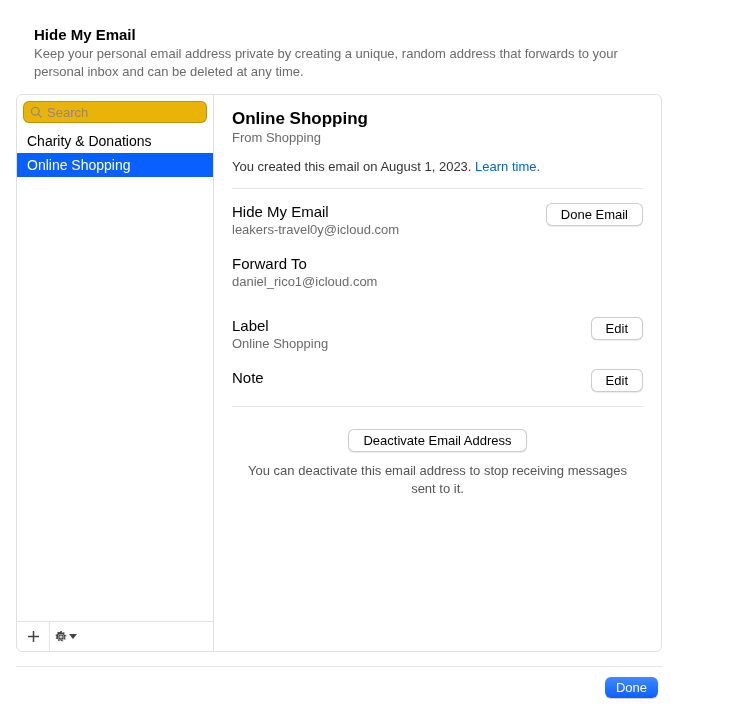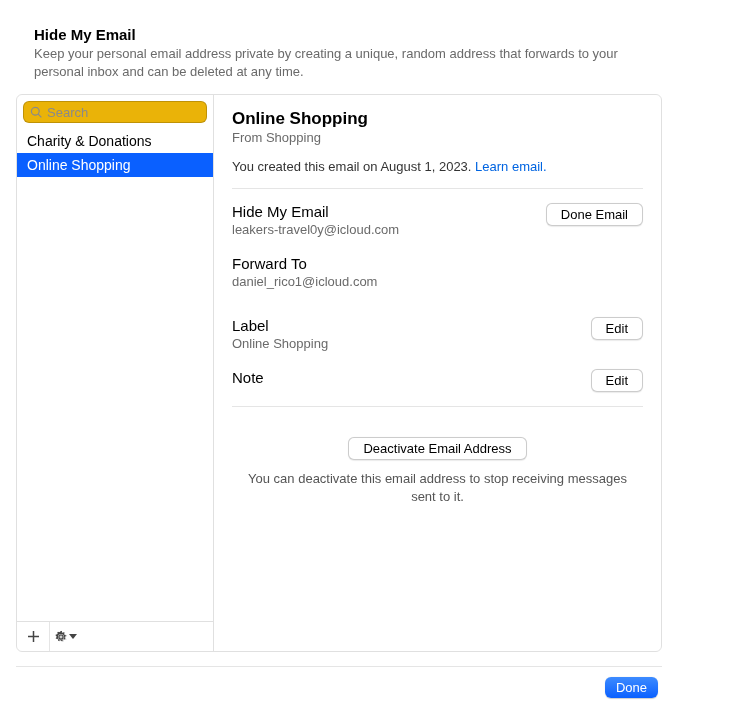--- a/index.html
+++ b/index.html
@@ -25,21 +25,21 @@
     .detail { flex: 1 1 auto; padding: 14px 18px 14px 18px; overflow: auto; min-width: 0; }
     .detail h2 { font-size: 17px; font-weight: 700; }
     .src { font-size: 13px; color: #6a6a6a; margin-top: 1px; }
     .created { font-size: 13px; margin-top: 14px; color: #333; }
     .created a { color: #0064e1; text-decoration: none; }
     .divider { border: none; border-top: 1px solid rgba(0,0,0,0.1); margin: 14px 0 0 0; }
     .section { display: flex; justify-content: space-between; align-items: flex-start; padding: 14px 0 14px 0; }
     .section-info .label { font-size: 15px; font-weight: 400; color: #000; }
     .section-info .value { font-size: 13px; color: #6a6a6a; margin-top: 2px; }
     .btn { background: #fff; border: 1px solid rgba(0,0,0,0.2); border-radius: 6px; font-size: 13px; padding: 3px 14px; box-shadow: 0 0.5px 1px rgba(0,0,0,0.08); cursor: default; }
-    .deactivate-wrap { text-align: center; padding-top: 30px; border-top: 1px solid rgba(0,0,0,0.1); }
+    .deactivate-wrap { text-align: center; padding-top: 22px; border-top: 1px solid rgba(0,0,0,0.1); }
     .deactivate-wrap .hint { font-size: 13px; color: #555; margin-top: 10px; line-height: 1.35; padding: 0 10px; }
     .footer { display: flex; justify-content: flex-end; padding: 10px 4px 4px 0; border-top: 1px solid rgba(0,0,0,0.1); }
     .primary { background: linear-gradient(#3d8bff, #0a60ff); color: #fff; border: none; border-radius: 6px; font-size: 13px; padding: 3px 11px; box-shadow: 0 0.5px 1px rgba(0,0,0,0.2); cursor: default; }
   </style>
 </head>
 <body>
 
 <div class="window">
 
   <div class="header">
@@ -84,21 +84,21 @@
             </svg>
         </button>
       </div>
     </div>
 
     <div class="detail">
       <h2>Online Shopping</h2>
       <div class="src">From Shopping</div>
 
       <div class="created">
-        <span>You created this email on August 1, 2023. </span><a href="#">Learn email.</a>
+        <span>You created this email on August 1, 2023. </span><a href="#">Learn time.</a>
       </div>
 
       <hr class="divider">
 
       <div class="section">
         <div class="section-info">
           <div class="label">Hide My Email</div>
           <div class="value">leakers-travel0y@icloud.com</div>
         </div>
         <button class="btn">Done Email</button>

